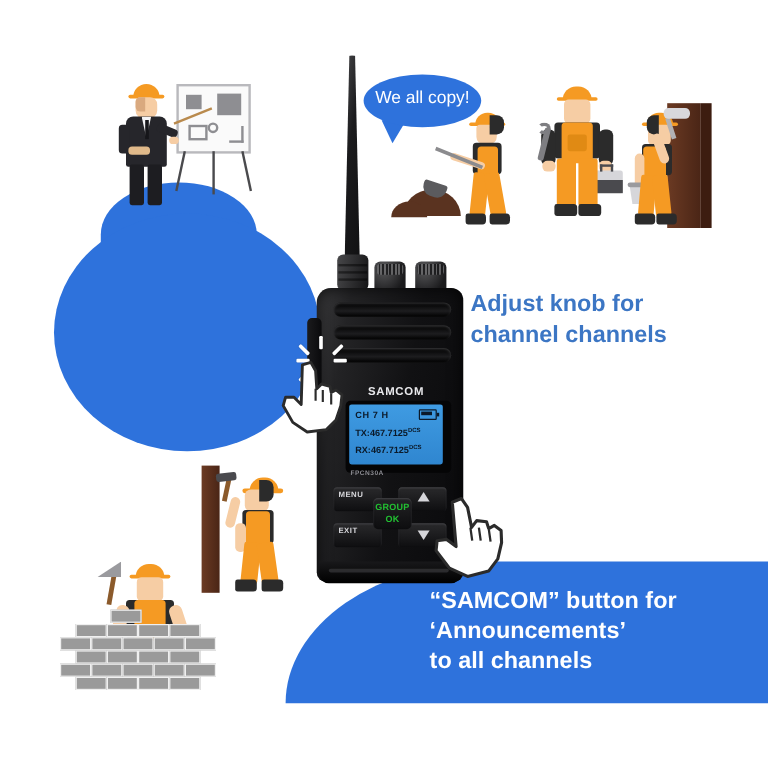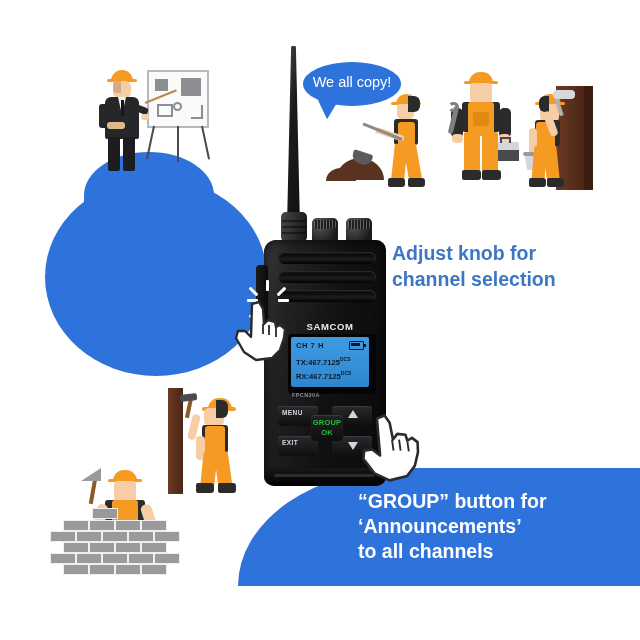--- a/index.html
+++ b/index.html
@@ -430,18 +430,18 @@
 
   <div class="cursor" style="left:357px;top:412px;transform:rotate(-8deg);">
     <svg width="66" height="70" viewBox="0 0 66 70" aria-hidden="true">
       <path d="M24 5 L32 3 L36 11 L37 28 L42 23 L50 25 L51 31 L56 29 L61 34 L60 44
                L55 57 L46 66 L28 68 L14 59 L5 43 L7 35 L15 35 L22 42 Z" fill="#ffffff" stroke="#2b2b2b" stroke-width="2.6" stroke-linejoin="round"></path>
       <path d="M36 28 L36 39 M43 29 L43 40 M51 32 L51 42" stroke="#2b2b2b" stroke-width="1.9" fill="none"></path>
     </svg>
   </div>
 
   <div class="txt" id="knob-text">Adjust knob for
-channel selection</div>
-  <div class="txt" id="group-text">“GROUP”  button for
+channel channels</div>
+  <div class="txt" id="group-text">“SAMCOM”  button for
 ‘Announcements’
 to all channels</div>
 
 </div>
 
 </body></html>

